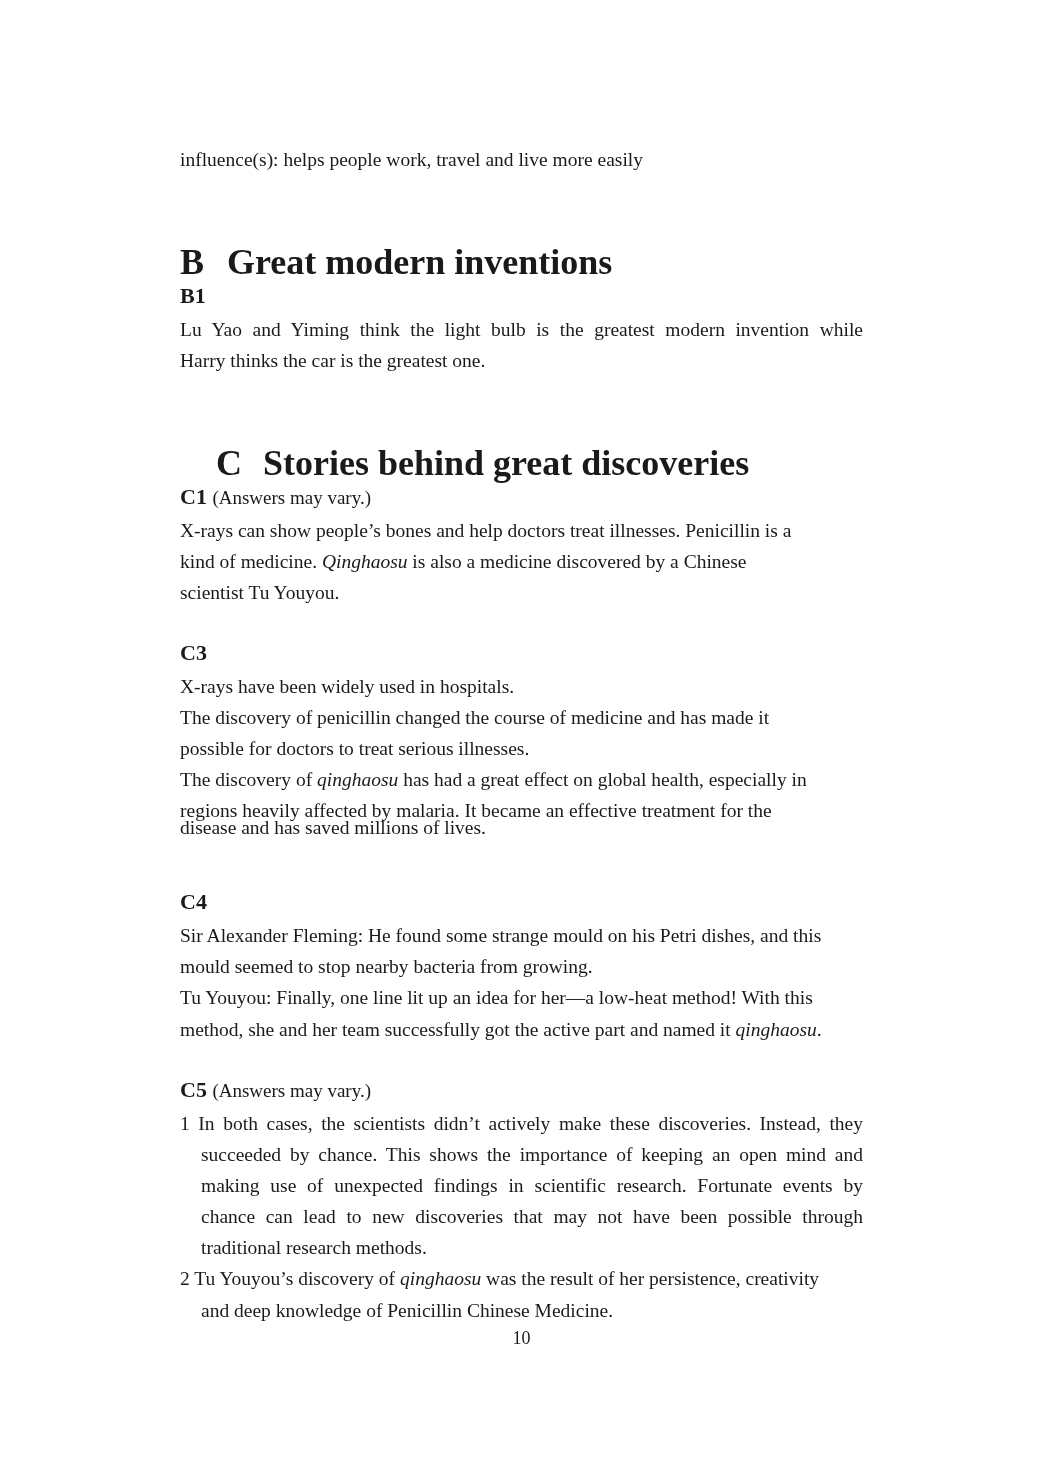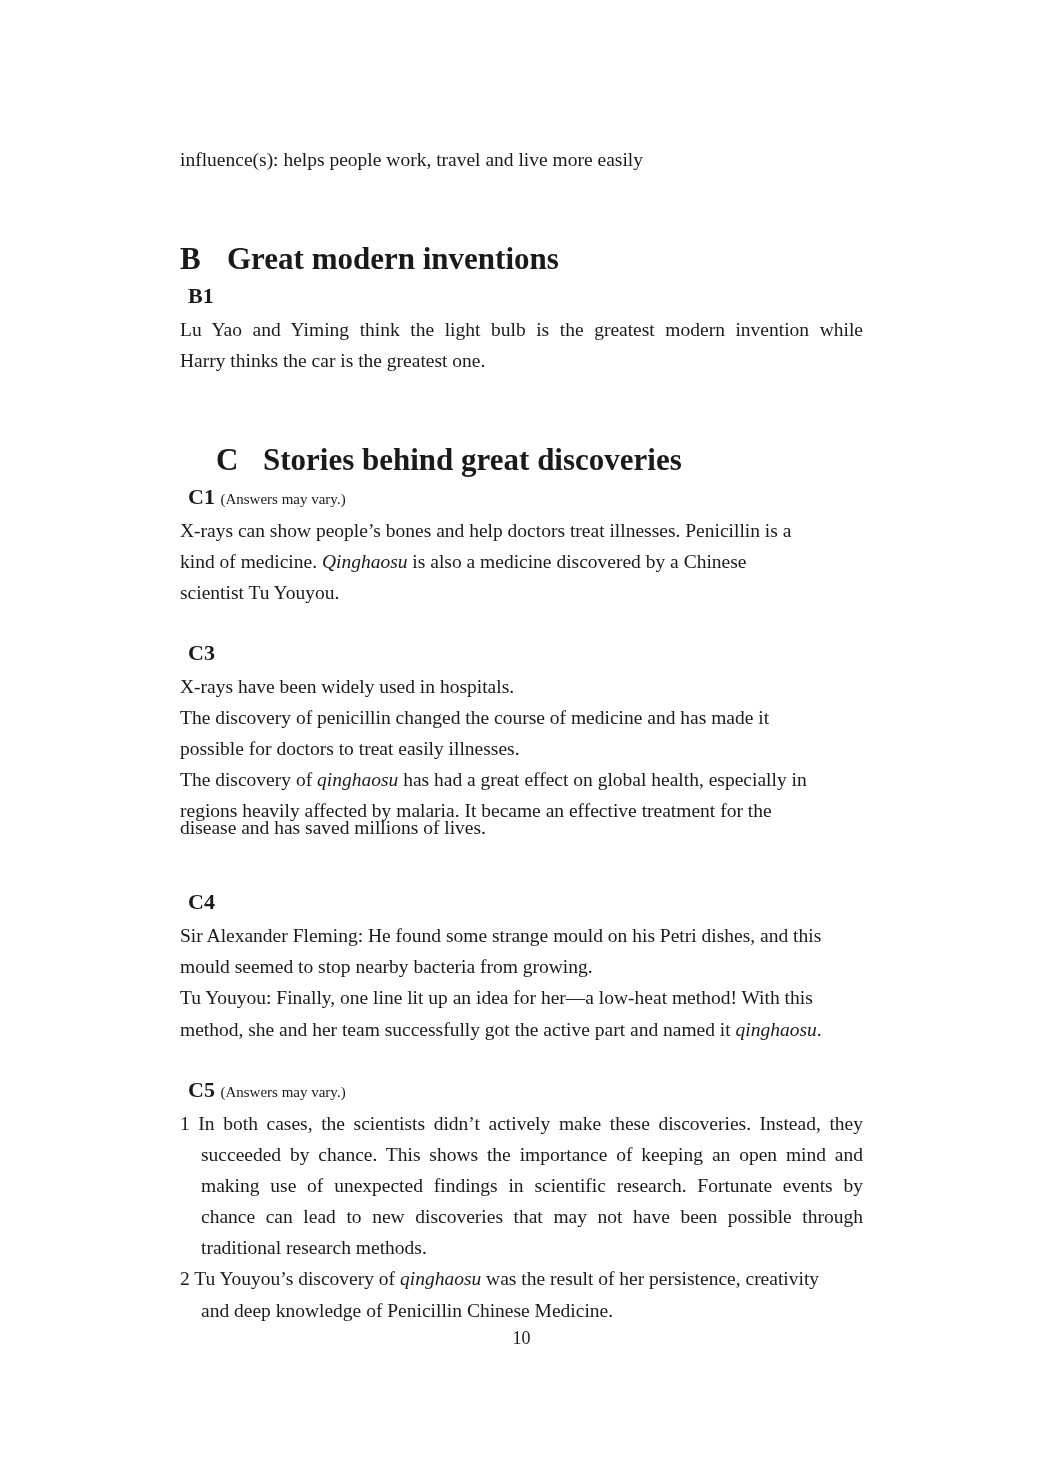--- a/index.html
+++ b/index.html
@@ -1,24 +1,24 @@
 <!DOCTYPE html>
 <html><head>
 <meta charset="utf-8">
 <style>
   html, body { margin: 0; padding: 0; background: #ffffff; }
   body { width: 1043px; height: 1474px; position: relative; overflow: hidden;
          font-family: "Liberation Serif", "DejaVu Serif", serif; color: #1a1a1a; }
   .page { position: absolute; left: 180px; top: 0; width: 683px; }
   .line { position: absolute; left: 0; font-size: 19.5px; line-height: 31px; white-space: nowrap; }
   .justify { text-align: justify; text-align-last: justify; width: 683px; }
-  .h2 { position: absolute; left: 0; font-size: 31px; font-weight: bold; white-space: nowrap; }
+  .h2 { position: absolute; left: 0; font-size: 36px; font-weight: bold; white-space: nowrap; }
   .h2 .letter { display: inline-block; width: 47px; }
-  .h3 { position: absolute; left: 8px; font-size: 22px; font-weight: bold; white-space: nowrap; font-family: Liberation Serif, serif; }
-  .h3 .note { font-weight: normal; font-size: 15px; }
+  .h3 { position: absolute; left: 0; font-size: 22px; font-weight: bold; white-space: nowrap; font-family: Liberation Serif, serif; }
+  .h3 .note { font-weight: normal; font-size: 19px; }
   .indent { left: 21px; }
   .justify.indent { width: 662px; }
   i { font-style: italic; }
   .pagenum { position: absolute; top: 1328px; left: 0; width: 1043px; text-align: center; font-size: 18px; }
 </style>
 </head>
 <body>
 
 <div class="page">
 
@@ -40,21 +40,21 @@
   </div>
   <div class="line" style="top:515px;">X-rays can show people’s bones and help doctors treat illnesses. Penicillin is a</div>
   <div class="line" style="top:546px;">
     <span>kind of medicine. </span><i>Qinghaosu</i><span> is also a medicine discovered by a Chinese</span>
   </div>
   <div class="line" style="top:577px;">scientist Tu Youyou.</div>
 
   <div class="h3" style="top:640px;">C3</div>
   <div class="line" style="top:671px;">X-rays have been widely used in hospitals.</div>
   <div class="line" style="top:702px;">The discovery of penicillin changed the course of medicine and has made it</div>
-  <div class="line" style="top:733px;">possible for doctors to treat easily illnesses.</div>
+  <div class="line" style="top:733px;">possible for doctors to treat serious illnesses.</div>
   <div class="line" style="top:764px;">
     <span>The discovery of </span><i>qinghaosu</i><span> has had a great effect on global health, especially in</span>
   </div>
   <div class="line" style="top:795px;">regions heavily affected by malaria. It became an effective treatment for the</div>
   <div class="line" style="top:812px;">disease and has saved millions of lives.</div>
 
   <div class="h3" style="top:889px;">C4</div>
   <div class="line" style="top:920px;">Sir Alexander Fleming: He found some strange mould on his Petri dishes, and this</div>
   <div class="line" style="top:951px;">mould seemed to stop nearby bacteria from growing.</div>
   <div class="line" style="top:982px;">Tu Youyou: Finally, one line lit up an idea for her—a low-heat method! With this</div>

